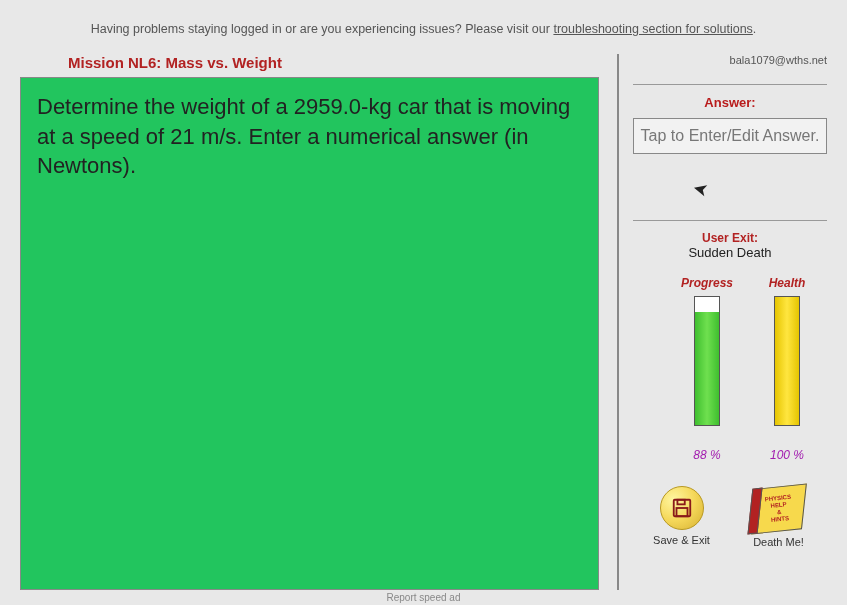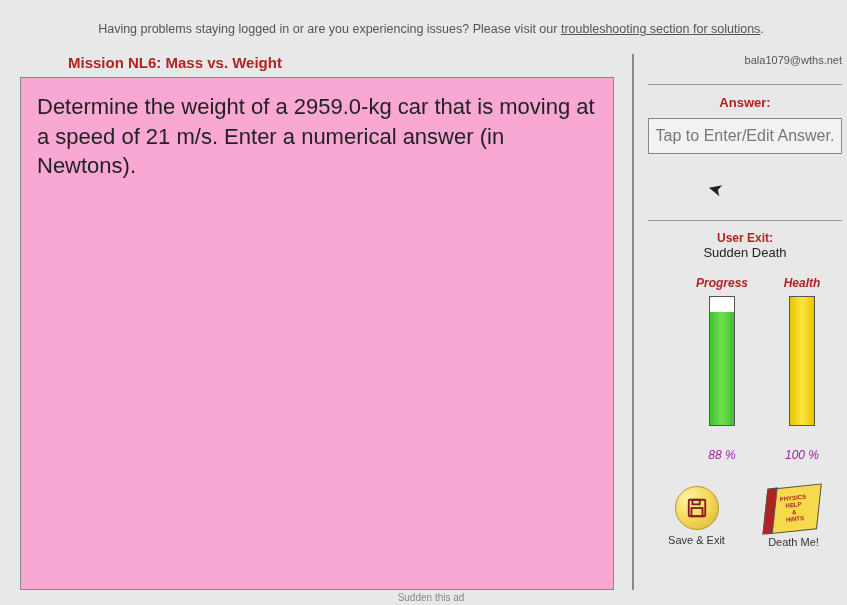--- a/index.html
+++ b/index.html
@@ -10,21 +10,21 @@
     background: #e8e8e8;
     position: relative;
     overflow: hidden;
     color: #333;
   }
   .page {
     display: flex;
     flex-direction: column;
     width: 100%;
     height: 100%;
-    padding: 10px 5px 0 20px;
+    padding: 10px 20px 0 20px;
   }
   .help-banner {
     font-size: 12.5px;
     color: #555;
     text-align: center;
     padding: 12px 0 18px 0;
   }
   .help-banner a {
     color: #555;
     text-decoration: underline;
@@ -41,21 +41,21 @@
   }
   .mission {
     color: #b22222;
     font-weight: bold;
     font-size: 15px;
     margin-bottom: 6px;
     margin-left: 48px;
   }
   .question-box {
     border: 1px solid #888;
-    background: #f9a8d4;
+    background: #22c55e;
     padding: 14px 16px 20px 16px;
     flex: 1;
   }
   .question-box p {
     font-size: 22px;
     line-height: 1.35;
     color: #222;
   }
   .right-col {
     width: 210px;
@@ -278,14 +278,14 @@
               <span>&amp;</span>
               <span>HINTS</span>
             </div>
           </div>
           <div class="action-label">Death Me!</div>
         </div>
       </div>
     </div>
   </div>
 
-  <div class="footer-ad">Sudden this ad</div>
+  <div class="footer-ad">Report speed ad</div>
 </div>
 
 </body></html>

